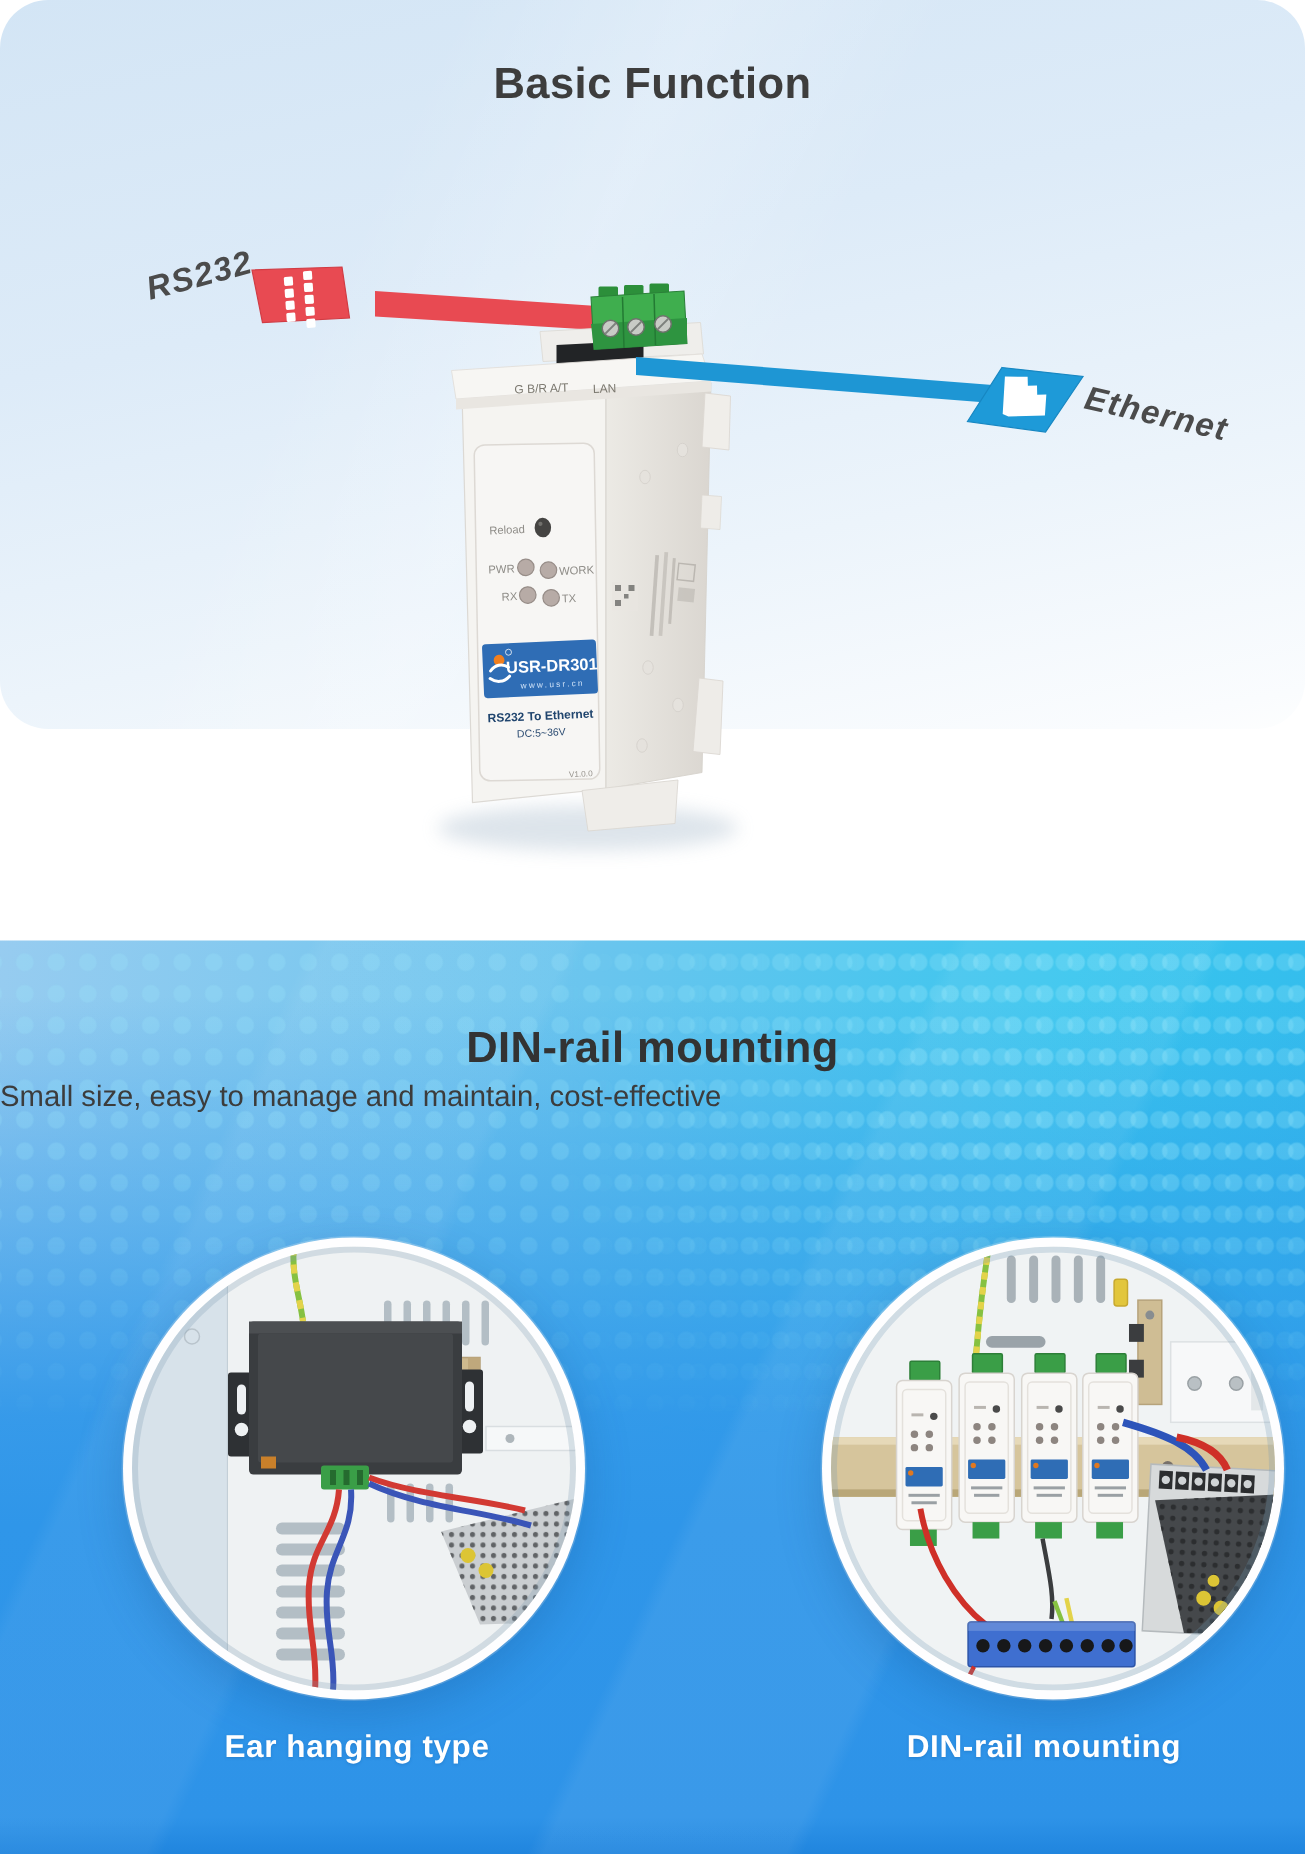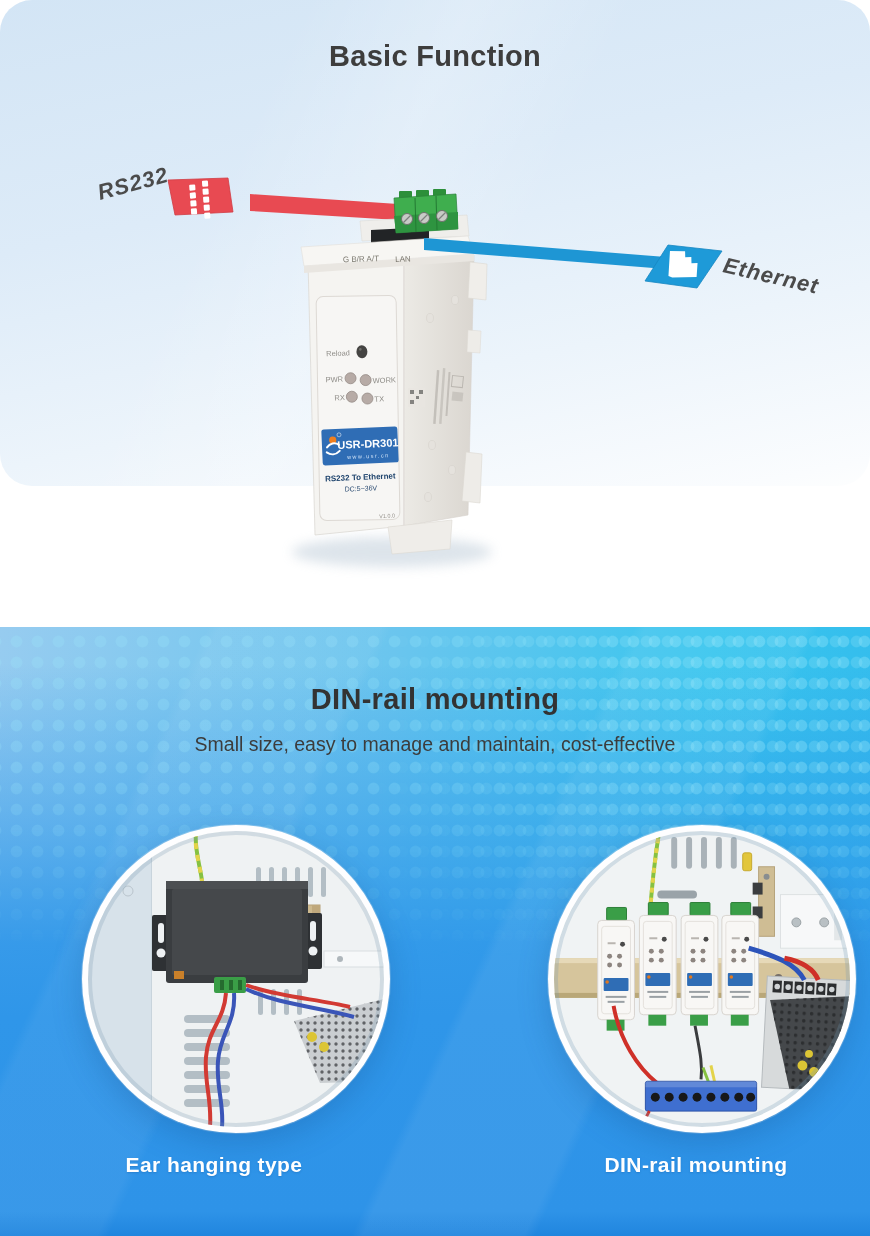--- a/index.html
+++ b/index.html
@@ -29,34 +29,34 @@
     -webkit-mask-image:linear-gradient(to bottom,#000 40%,transparent 97%);
     mask-image:linear-gradient(to bottom,#000 40%,transparent 97%);}
   .dots-a,.dots-b{position:absolute;background-image:radial-gradient(circle,rgba(160,235,252,.75) 5.2px,rgba(160,235,252,0) 6.4px);
     background-size:21px 21px;background-position:6px 4px;}
   .dots-a{inset:0;opacity:.32;}
   .dots-b{top:0;bottom:0;left:42%;right:0;opacity:.45;
     -webkit-mask-image:linear-gradient(to right,transparent,#000 55%);
     mask-image:linear-gradient(to right,transparent,#000 55%);}
   .din-title{position:absolute;top:56px;left:0;width:100%;margin:0;text-align:center;
     font-size:29px;font-weight:bold;color:#333;letter-spacing:.3px;}
-  .din-sub{position:absolute;top:106px;left:0;width:100%;text-align:center;
+  .din-sub{position:absolute;top:93px;left:0;width:100%;text-align:left;
     font-size:19.5px;color:#3c3c3c;}
 
   .photo-circle{position:absolute;width:296px;height:296px;border-radius:50%;
     border:6px solid rgba(255,255,255,.92);overflow:hidden;
     box-shadow:0 10px 30px rgba(20,80,140,.28),0 0 0 1px rgba(255,255,255,.25);
     background:#eef2f4;}
   .photo-circle svg{display:block;width:100%;height:100%;}
   .circle-left{left:82px;top:198px;}
   .circle-right{left:548px;top:198px;}
   .photo-caption{position:absolute;width:300px;text-align:center;
     font-size:21px;font-weight:bold;color:#fff;letter-spacing:.4px;
     text-shadow:0 1px 2px rgba(20,90,160,.35);}
-  .caption-left{left:64px;top:526px;text-align:center;}
+  .caption-left{left:88px;top:526px;text-align:center;}
   .caption-right{left:546px;top:526px;}
 </style>
 </head>
 <body>
 
 <div class="page">
 
   <section class="sec-basic">
     <div class="streak"></div>
     <h1 class="basic-title">Basic Function</h1>

